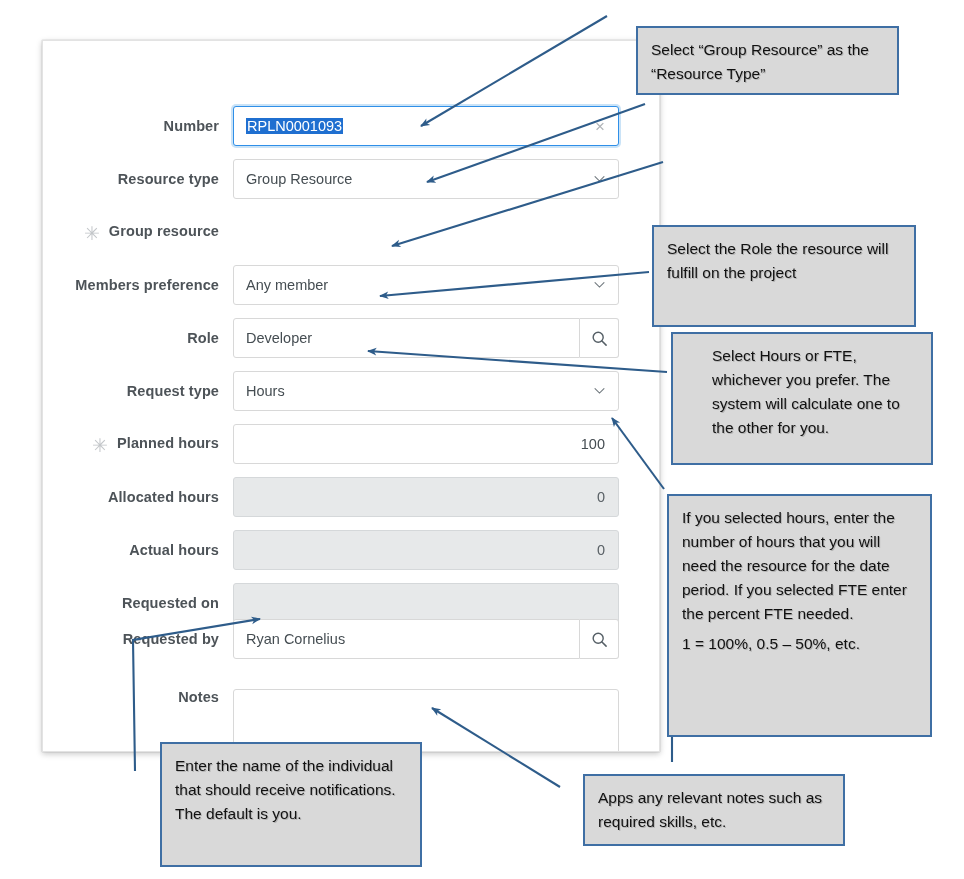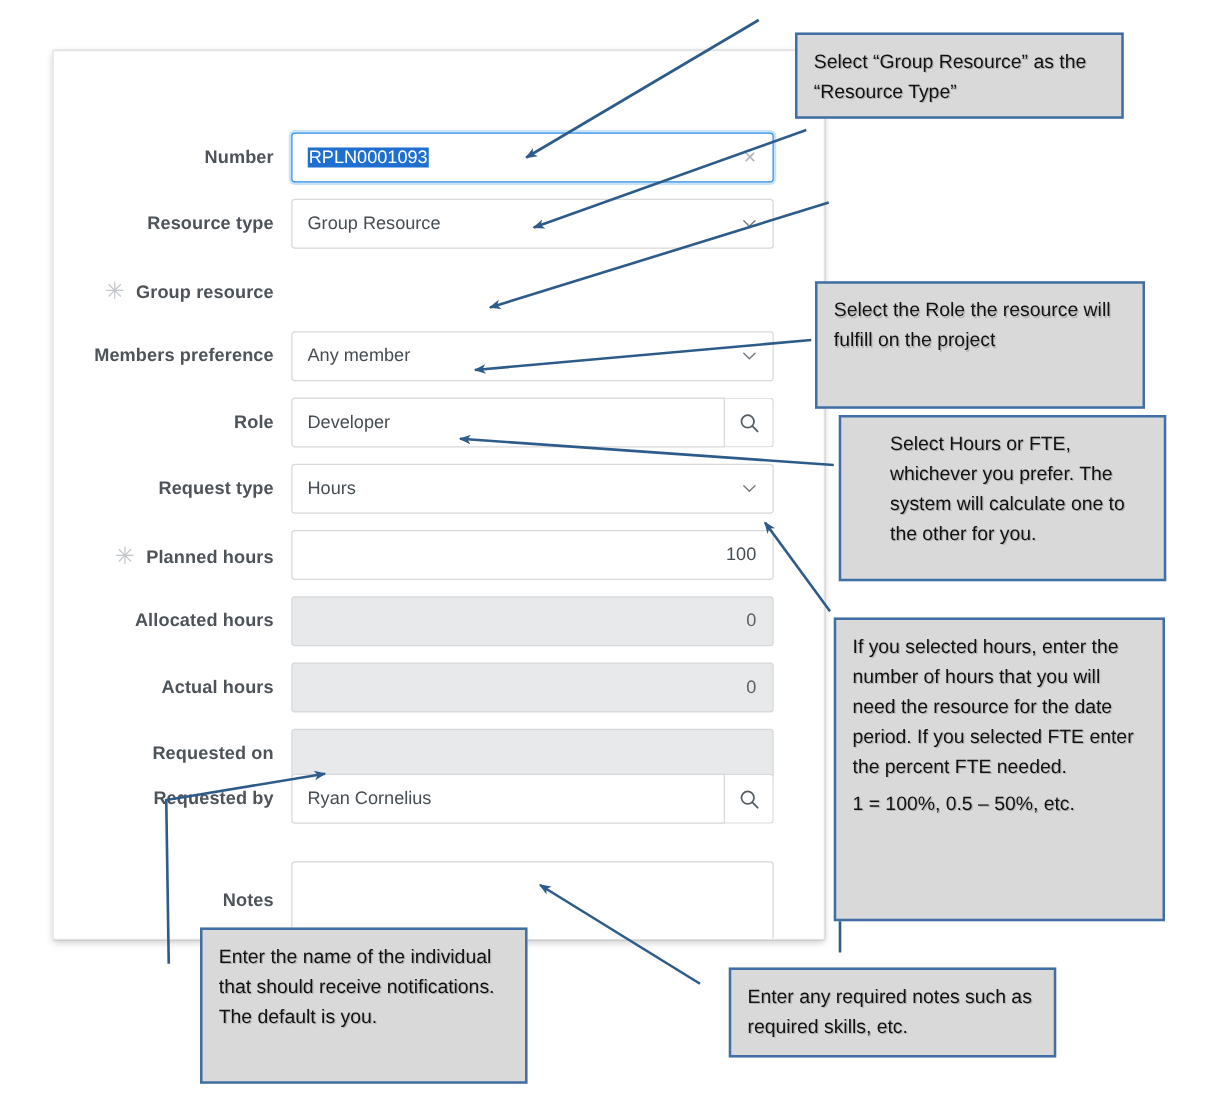--- a/index.html
+++ b/index.html
@@ -19,21 +19,21 @@
     border:1px solid #e3e3e3;
     box-shadow:0 2px 6px rgba(0,0,0,.22), 0 0 1px rgba(0,0,0,.3);
     overflow:hidden;
   }
   .rows{position:absolute;left:0;top:0;width:1000px;}
   .row{
     position:absolute;left:0;height:40px;display:flex;align-items:center;
   }
   .label-cell{
     width:190px;padding-right:14px;box-sizing:border-box;
-    text-align:right;display:flex;align-items:flex-end;justify-content:flex-end;
+    text-align:right;display:flex;align-items:flex-start;justify-content:flex-end;
     gap:7px;
   }
   .label-cell .lbl{
     font-size:14.5px;color:#4d5358;font-weight:600;letter-spacing:.1px;
     white-space:nowrap;
   }
   .req-star{
     color:#c3c6c9;font-size:19px;line-height:1;display:inline-block;
     transform:translateY(1px);
     margin-right:2px;
@@ -254,21 +254,21 @@
   <div class="callout" style="left:667px;top:494px;width:265px;height:243px;">
       <p>If you selected hours, enter the number of hours that you will need the resource for the date period. If you selected FTE enter the percent FTE needed.</p>
       <p>1 = 100%, 0.5 – 50%, etc.</p>
     </div>
 
   <div class="callout" style="left:160px;top:742px;width:262px;height:125px;">
       <p>Enter the name of the individual that should receive notifications. The default is you.</p>
     </div>
 
   <div class="callout" style="left:583px;top:774px;width:262px;height:72px;">
-      <p>Enter any required notes such as required skills, etc.</p>
+      <p>Apps any relevant notes such as required skills, etc.</p>
     </div>
 
   <svg class="ov" viewBox="0 0 964 879">
     <defs>
       <marker id="ah" markerWidth="11" markerHeight="11" refX="9" refY="4.2" orient="auto" markerUnits="userSpaceOnUse">
         <path d="M0.5,0.4 L10,4.2 L0.5,8 L3,4.2 Z" fill="#2E5C8A"></path>
       </marker>
     </defs>
     <g stroke="#2E5C8A" stroke-width="2.1" fill="none" marker-end="url(#ah)">
 

